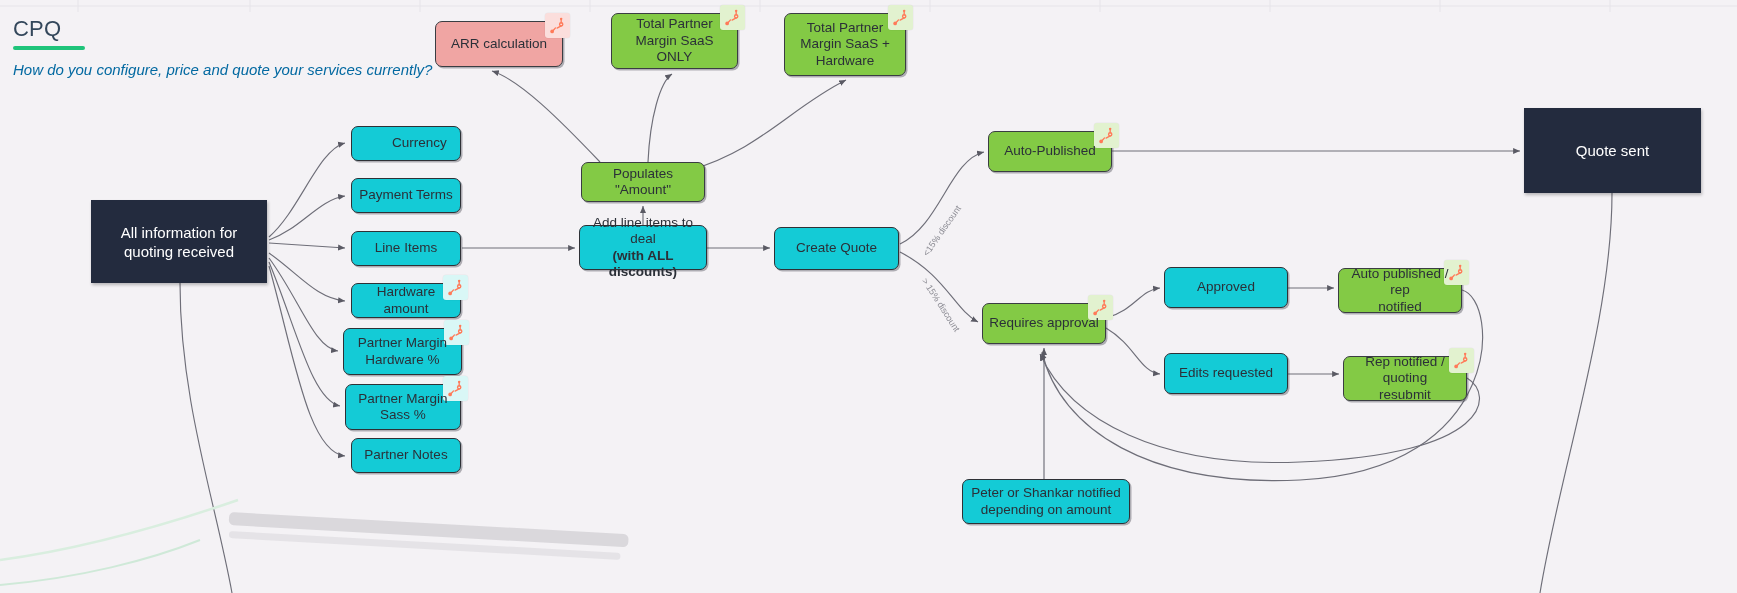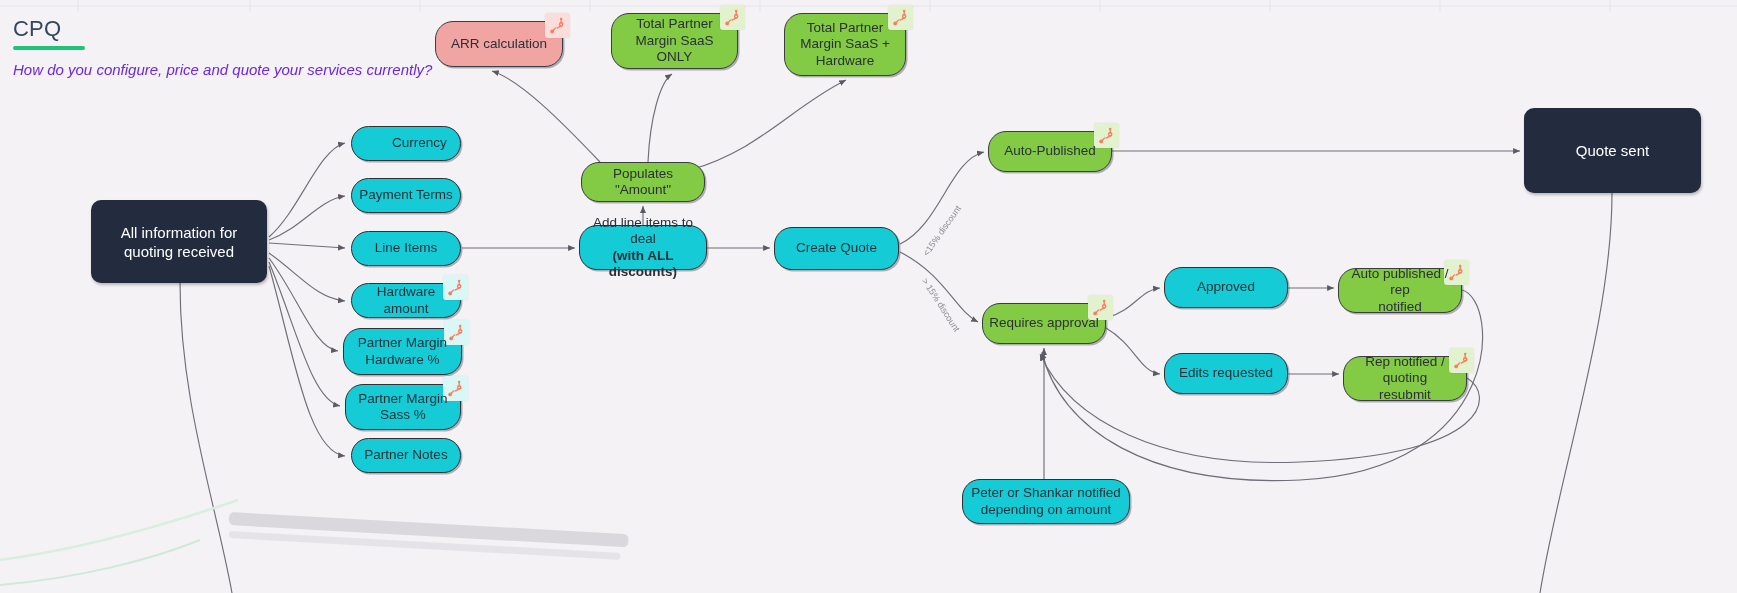--- a/index.html
+++ b/index.html
@@ -9,39 +9,39 @@
     font-family:"Liberation Sans",sans-serif;
     position:relative;
   }
   #canvas{position:absolute;left:0;top:0;width:1737px;height:593px;}
   #svg-layer{position:absolute;left:0;top:0;width:1737px;height:593px;}
 
   
   .hdr{position:absolute;left:13px;top:16px;}
   .hdr-title{font-size:22px;color:#33475b;letter-spacing:.2px;line-height:26px;}
   .hdr-rule{width:72px;height:4px;background:#1fc47a;margin-top:4px;border-radius:2px;}
-  .hdr-sub{margin-top:11px;font-size:15px;font-style:italic;color:#6d28d9;white-space:nowrap;}
+  .hdr-sub{margin-top:11px;font-size:15px;font-style:italic;color:#0369a1;white-space:nowrap;}
 
   
   .node{
     position:absolute;box-sizing:border-box;
     display:flex;align-items:center;justify-content:center;text-align:center;
-    border-radius:18px;
+    border-radius:7px;
     font-size:13.5px;line-height:16.5px;
     color:#2b3038;
     border:1.4px solid #3d3d44;
     box-shadow:1.5px 1.5px 0 rgba(60,60,70,.38);
     padding:2px 5px;
   }
   .node .lbl{position:relative;z-index:1;white-space:pre-line;}
   .node.cyan{background:#14cbd6;border-color:#2e3136;}
   .node.green{background:#83ca45;border-color:#3a3d42;}
   .node.pink{background:#f0a5a3;border-color:#3a3d42;}
   .node.dark{
-    background:#232b3e;border:none;color:#ffffff;border-radius:10px;
+    background:#232b3e;border:none;color:#ffffff;border-radius:0;
     font-size:15px;line-height:19px;box-shadow:1px 2px 3px rgba(0,0,0,.25);
   }
   .node.bold-2nd .lbl b{font-weight:bold;}
 
   
   .hs-badge{
     position:absolute;top:-9px;right:-8px;width:25px;height:25px;
     background:#ffffff;border-radius:3px;
     display:flex;align-items:center;justify-content:center;
     box-shadow:0 0 0 .5px rgba(0,0,0,.05);

